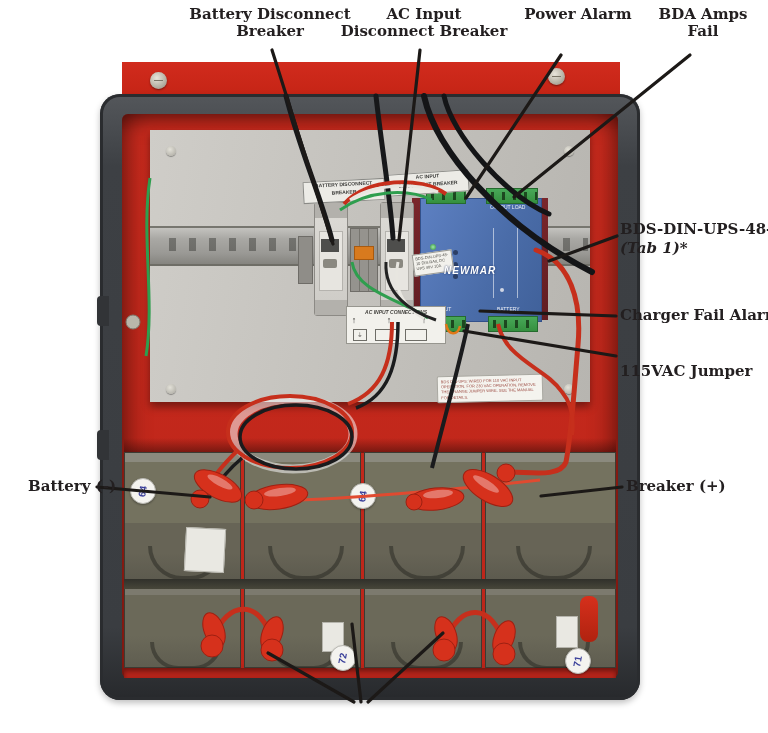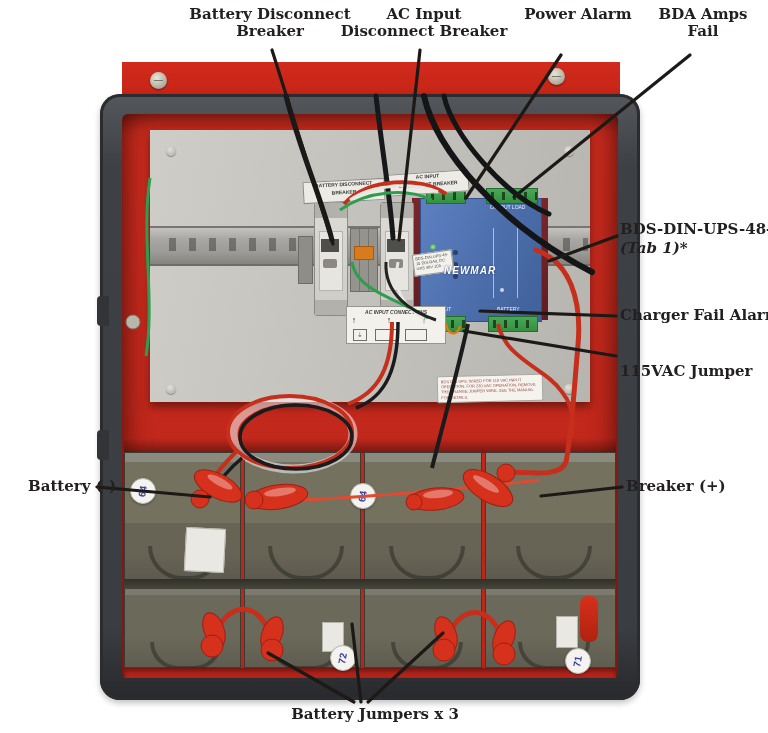--- a/index.html
+++ b/index.html
@@ -337,15 +337,14 @@
     <div>Fail</div>
   </div>
   <div class="abs callout" style="left:620px;top:220px;width:148px;line-height:1.25;">
     <div class="nowrap">BDS-DIN-UPS-48-10,</div>
     <div class="nowrap italic">(Tab 1)*</div>
   </div>
   <div class="abs callout nowrap" style="left:620px;top:307px;">Charger Fail Alarm</div>
   <div class="abs callout nowrap" style="left:620px;top:363px;">115VAC Jumper</div>
   <div class="abs callout nowrap" style="left:8px;top:478px;margin-left:20px;">Battery (-)</div>
   <div class="abs callout nowrap" style="left:626px;top:478px;">Breaker (+)</div>
-  <div class="abs callout center" style="left:275px;top:706px;width:200px;">Battery Jumpers x 3</div>
 
 </div>
 
 </body></html>

